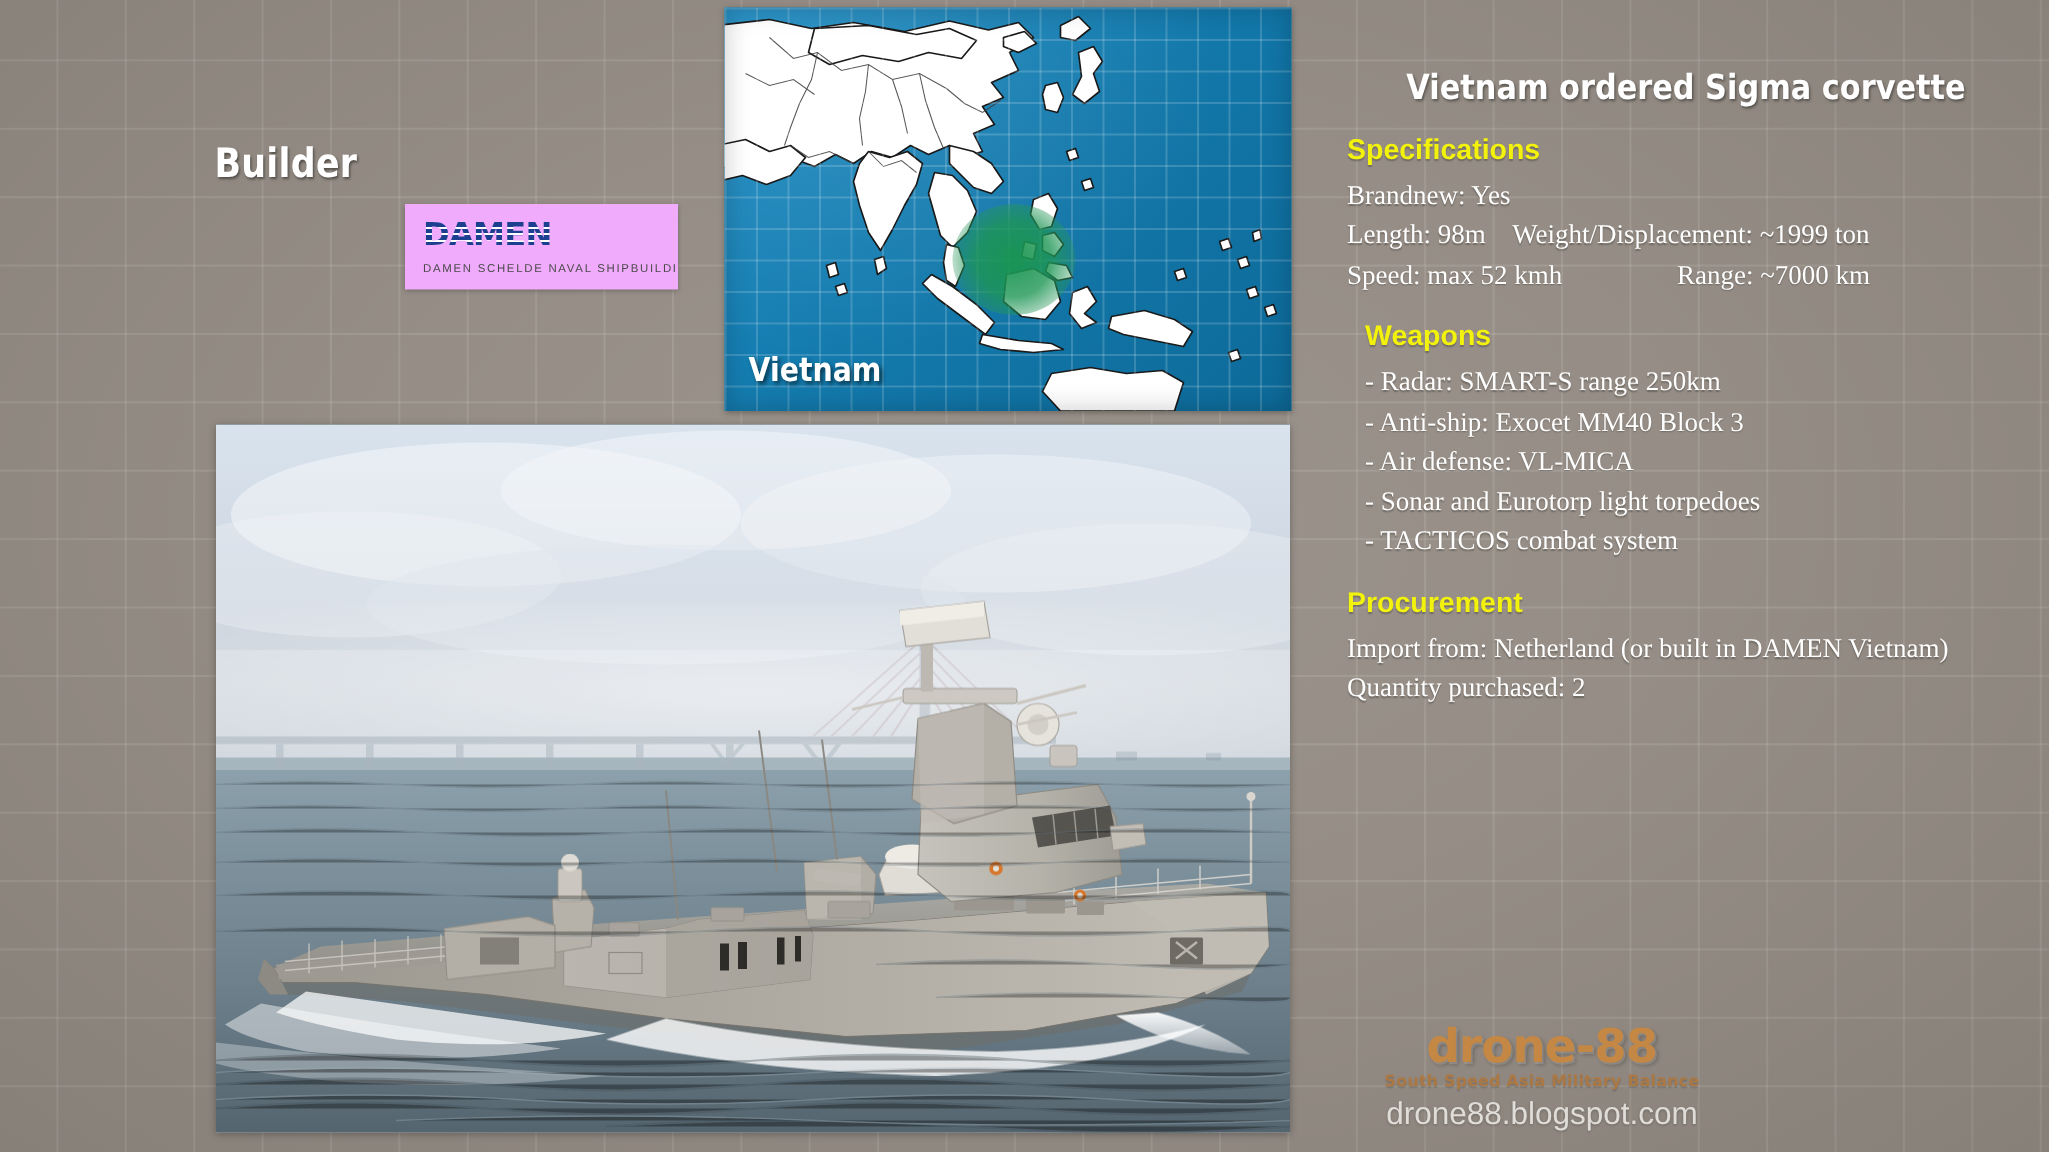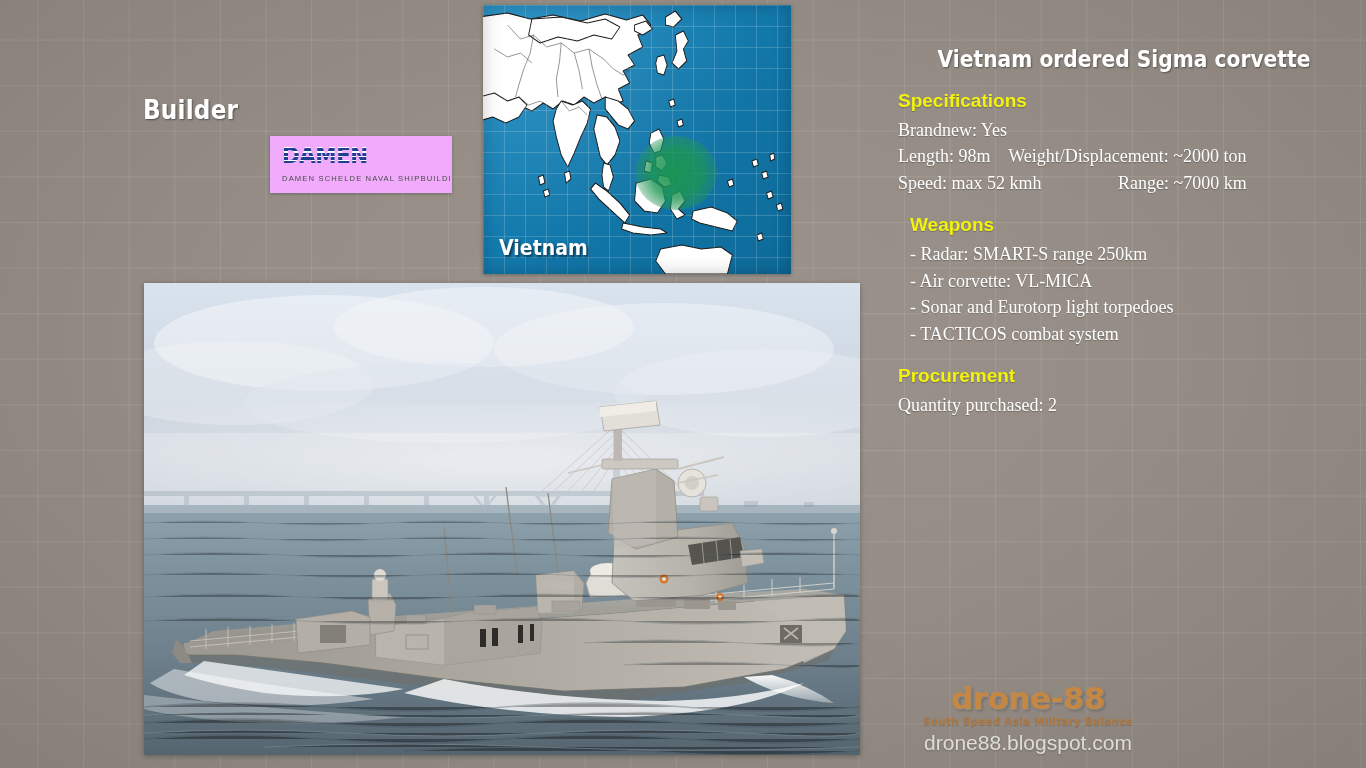--- a/index.html
+++ b/index.html
@@ -60,21 +60,21 @@
   }
   #damen-tagline{
     position:absolute;left:12px;top:38px;
     font-family:"Liberation Sans",sans-serif;
     font-size:7.6px;letter-spacing:1.15px;
     color:#4a4a4a;white-space:nowrap;
   }
 
   
   #map-panel{
-    position:absolute;left:483px;top:5px;width:308px;height:269px;
+    position:absolute;left:483px;top:5px;width:378px;height:269px;
     background:#1b87bd;overflow:hidden;
     box-shadow:0 1px 4px rgba(0,0,0,0.3);
   }
   #map-ocean{
     position:absolute;inset:0;
     background:
       radial-gradient(ellipse at 20% 18%, rgba(255,255,255,0.10), rgba(0,0,0,0) 60%),
       linear-gradient(135deg,#1c8cc4 0%,#1277a9 55%,#0d6a99 100%);
   }
   #map-grid{
@@ -508,34 +508,36 @@
     </g>
   </svg>
 </div>
 
 <div id="info-panel">
   <div id="info-title">Vietnam ordered Sigma corvette</div>
 
   <div class="block">
     <div class="sec-head">Specifications</div>
     <div class="sec-line">Brandnew: Yes</div>
-    <div class="sec-line">Length: 98m    Weight/Displacement: ~2000 ton</div>
+    <div class="sec-line">Length: 98m    Weight/Displacement: ~1999 ton</div>
     <div class="sec-line">Speed: max 52 kmh                 Range: ~7000 km</div>
   </div>
 
   <div class="block" id="block-weapons">
     <div class="sec-head">Weapons</div>
     <div class="sec-line">- Radar: SMART-S range 250km</div>
-    <div class="sec-line">- Air corvette: VL-MICA</div>
+    <div class="sec-line">- Anti-ship: Exocet MM40 Block 3</div>
+    <div class="sec-line">- Air defense: VL-MICA</div>
     <div class="sec-line">- Sonar and Eurotorp light torpedoes</div>
     <div class="sec-line">- TACTICOS combat system</div>
   </div>
 
   <div class="block">
     <div class="sec-head">Procurement</div>
+    <div class="sec-line wrap">Import from: Netherland (or built in DAMEN Vietnam)</div>
     <div class="sec-line">Quantity purchased: 2</div>
   </div>
 </div>
 
 <div id="watermark">
   <div id="wm-logo">drone-88</div>
   <div id="wm-tagline">South Speed Asia Military Balance</div>
   <div id="wm-url">drone88.blogspot.com</div>
 </div>
 

